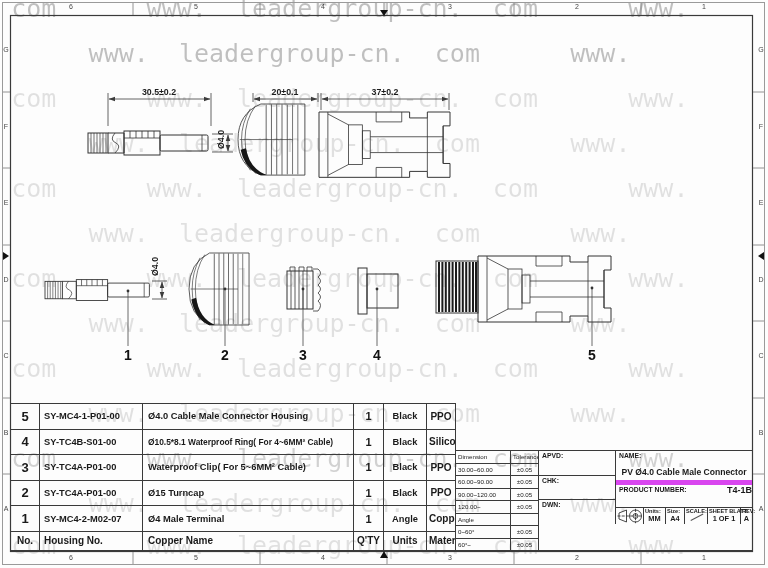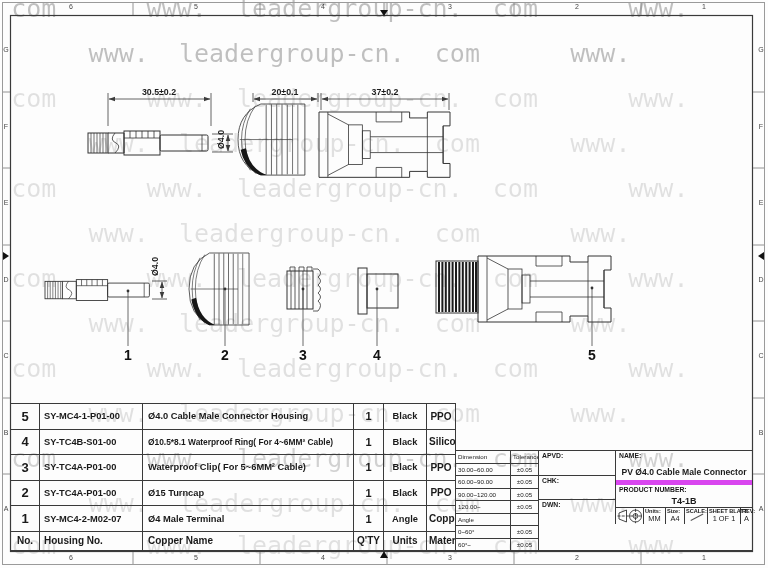--- a/index.html
+++ b/index.html
@@ -46,26 +46,26 @@
   .tb-body{display:flex;height:73px}
   .tb-left{width:76px;border-right:1px solid #3a3a3a;display:flex;flex-direction:column}
   .tb-left .cell{flex:1;border-bottom:1px solid #3a3a3a;font-size:6.8px;font-weight:600;padding:1px 3px}
   .tb-left .cell:last-child{border-bottom:none}
   .tb-right{flex:1;display:flex;flex-direction:column}
   .name-cell{height:30px;border-bottom:5px solid #d946ef;position:relative}
   .name-cell .lbl{position:absolute;left:3px;top:1px;font-size:6.8px;font-weight:600}
   .name-cell .val{position:absolute;left:0;right:0;bottom:3px;text-align:center;font-size:8.6px;font-weight:bold}
   .pn-cell{height:23px;border-bottom:1px solid #3a3a3a;position:relative}
   .pn-cell .lbl{position:absolute;left:3px;top:1px;font-size:6.8px;font-weight:600}
-  .pn-cell .val{position:absolute;left:0;right:0;bottom:1px;text-align:center;font-size:9px;font-weight:bold}
+  .pn-cell .val{position:absolute;left:0;right:0;bottom:12px;text-align:right;font-size:9px;font-weight:bold}
   .strip{flex:1;display:flex}
   .strip .box{border-right:1px solid #3a3a3a;position:relative;box-sizing:border-box}
   .strip .box:last-child{border-right:none}
   .strip .lbl{position:absolute;left:1px;top:0;font-size:5.6px;font-weight:600;white-space:nowrap}
-  .strip .val{position:absolute;left:0;right:0;bottom:1px;text-align:center;font-size:7.4px;font-weight:normal}
+  .strip .val{position:absolute;left:0;right:0;bottom:1px;text-align:center;font-size:7.4px;font-weight:bold}
   .proj{width:28px;display:flex;align-items:center;justify-content:center}
   .scale-slash{position:absolute;left:4px;right:4px;bottom:3px;height:8px}
   .scale-slash:after{content:"";position:absolute;left:2px;bottom:0;width:14px;height:1px;
       background:#555;transform:rotate(-28deg);transform-origin:left bottom}
 </style>
 </head>
 <body>
 
 <div>
   <div class="wm-row" style="top:-6px">n. com      www.  leadergroup-cn.  com      www.</div>

